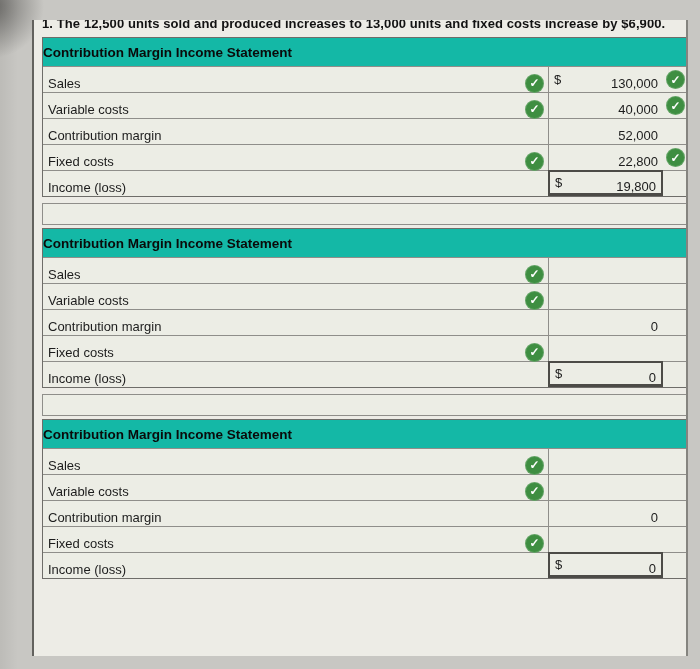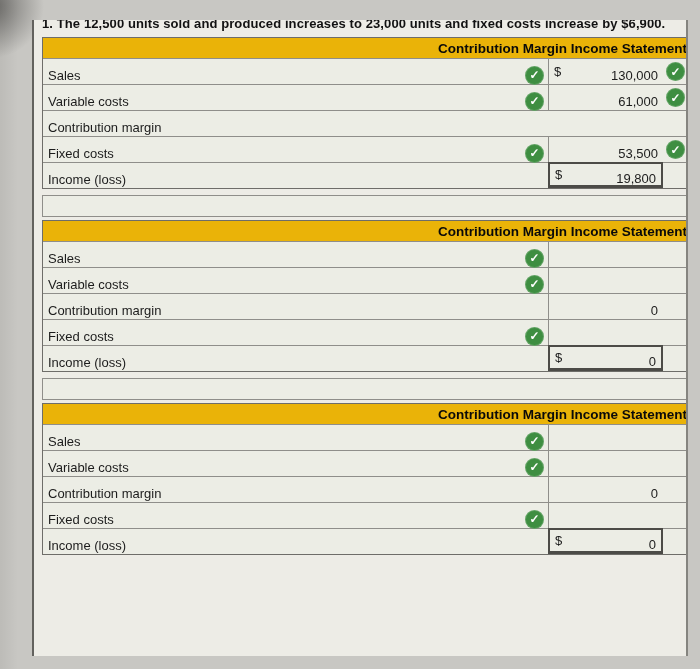--- a/index.html
+++ b/index.html
@@ -16,22 +16,22 @@
     border-left:2px solid #63625e;border-right:2px solid #85847f;
     padding-left:8px;overflow:hidden;
   }
   .section-title{
     width:646px;font-weight:bold;font-size:13px;line-height:19px;color:#121212;
     margin:3px 0 4px 0;letter-spacing:.1px;
   }
   .first-title{margin-top:-6px;}
   .cm-table{width:646px;border:1px solid #6e6d69;box-sizing:border-box;background:#ecede5;}
   .table-header{
-    height:20px;display:flex;align-items:center;justify-content:flex-end;
-    background:#eab308;font-weight:bold;font-size:13.5px;color:#0a0a0a;
+    height:28px;display:flex;align-items:center;justify-content:flex-start;
+    background:#14b8a6;font-weight:bold;font-size:13.5px;color:#0a0a0a;
   }
   .row{display:flex;height:25px;border-top:1px solid #8f8e8a;background:#ecede5;}
   .label-cell{
     width:505px;box-sizing:border-box;display:flex;align-items:center;
     justify-content:space-between;padding:7px 4px 0 5px;font-size:13px;color:#1c1c1c;
   }
   .value-cell{
     width:115px;box-sizing:border-box;border-left:1px solid #8f8e8a;
     display:flex;align-items:center;justify-content:space-between;
     padding:0 5px;font-size:13px;color:#1c1c1c;background:#ecede5;
@@ -54,21 +54,21 @@
   }
   .cur{min-width:0;}
   .num{margin-left:auto;margin-top:8px;}
 </style>
 </head>
 <body>
 
 <div class="panel">
 
   <div>
-    <div class="section-title first-title">1. The 12,500 units sold and produced increases to 23,000 units and fixed costs increase by $6,900.</div>
+    <div class="section-title first-title">1. The 12,500 units sold and produced increases to 13,000 units and fixed costs increase by $6,900.</div>
     <div class="cm-table">
       <div class="table-header">
         <span>Contribution Margin Income Statement</span>
       </div>
 
       <div class="row">
         <div class="label-cell">
           <span>Sales</span>
           <span class="check">✓</span>
         </div>
@@ -81,45 +81,49 @@
         </div>
       </div>
 
       <div class="row">
         <div class="label-cell">
           <span>Variable costs</span>
           <span class="check">✓</span>
         </div>
         <div class="value-cell">
           <span class="cur"></span>
-          <span class="num">61,000</span>
+          <span class="num">40,000</span>
         </div>
         <div class="check-slot">
           <span class="check">✓</span>
         </div>
       </div>
 
       <div class="row">
         <div class="label-cell">
           <span>Contribution margin</span>
           <span class="check" style="visibility: hidden;">✓</span>
         </div>
+        <div class="value-cell">
+          <span class="cur"></span>
+          <span class="num">52,000</span>
+        </div>
         <div class="check-slot">
           <span class="check" style="visibility: hidden;">✓</span>
         </div>
       </div>
 
       <div class="row">
         <div class="label-cell">
           <span>Fixed costs</span>
           <span class="check">✓</span>
         </div>
         <div class="value-cell">
           <span class="cur"></span>
-          <span class="num">53,500</span>
+          <span class="num">22,800</span>
         </div>
         <div class="check-slot">
           <span class="check">✓</span>
         </div>
       </div>
 
       <div class="row total-row">
         <div class="label-cell">
           <span>Income (loss)</span>
           <span class="check" style="visibility: hidden;">✓</span>

